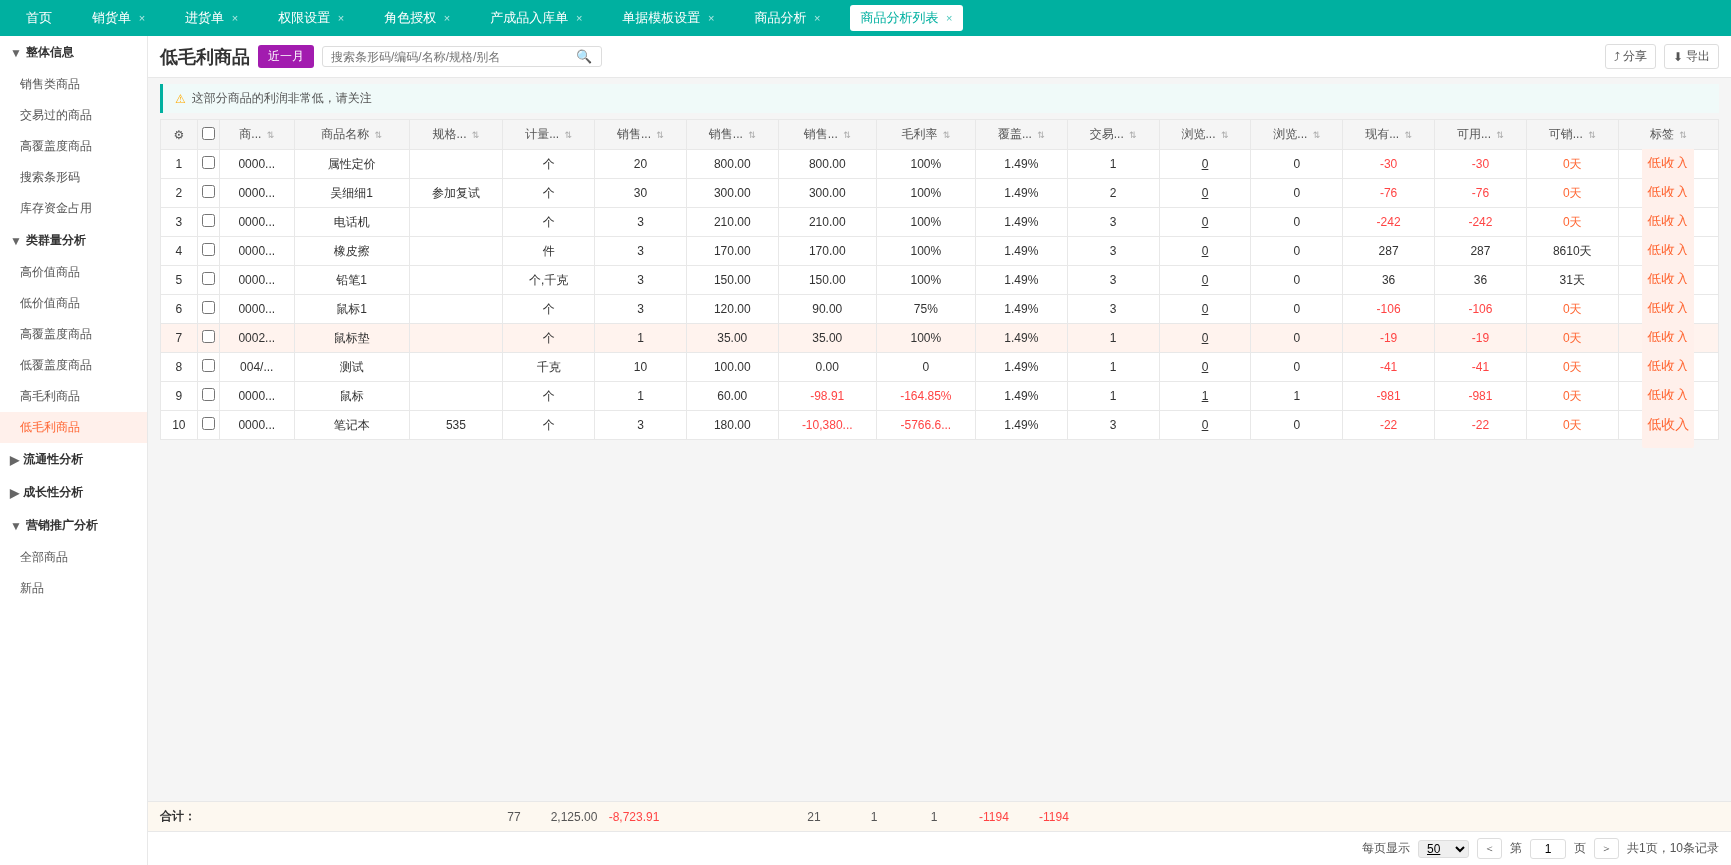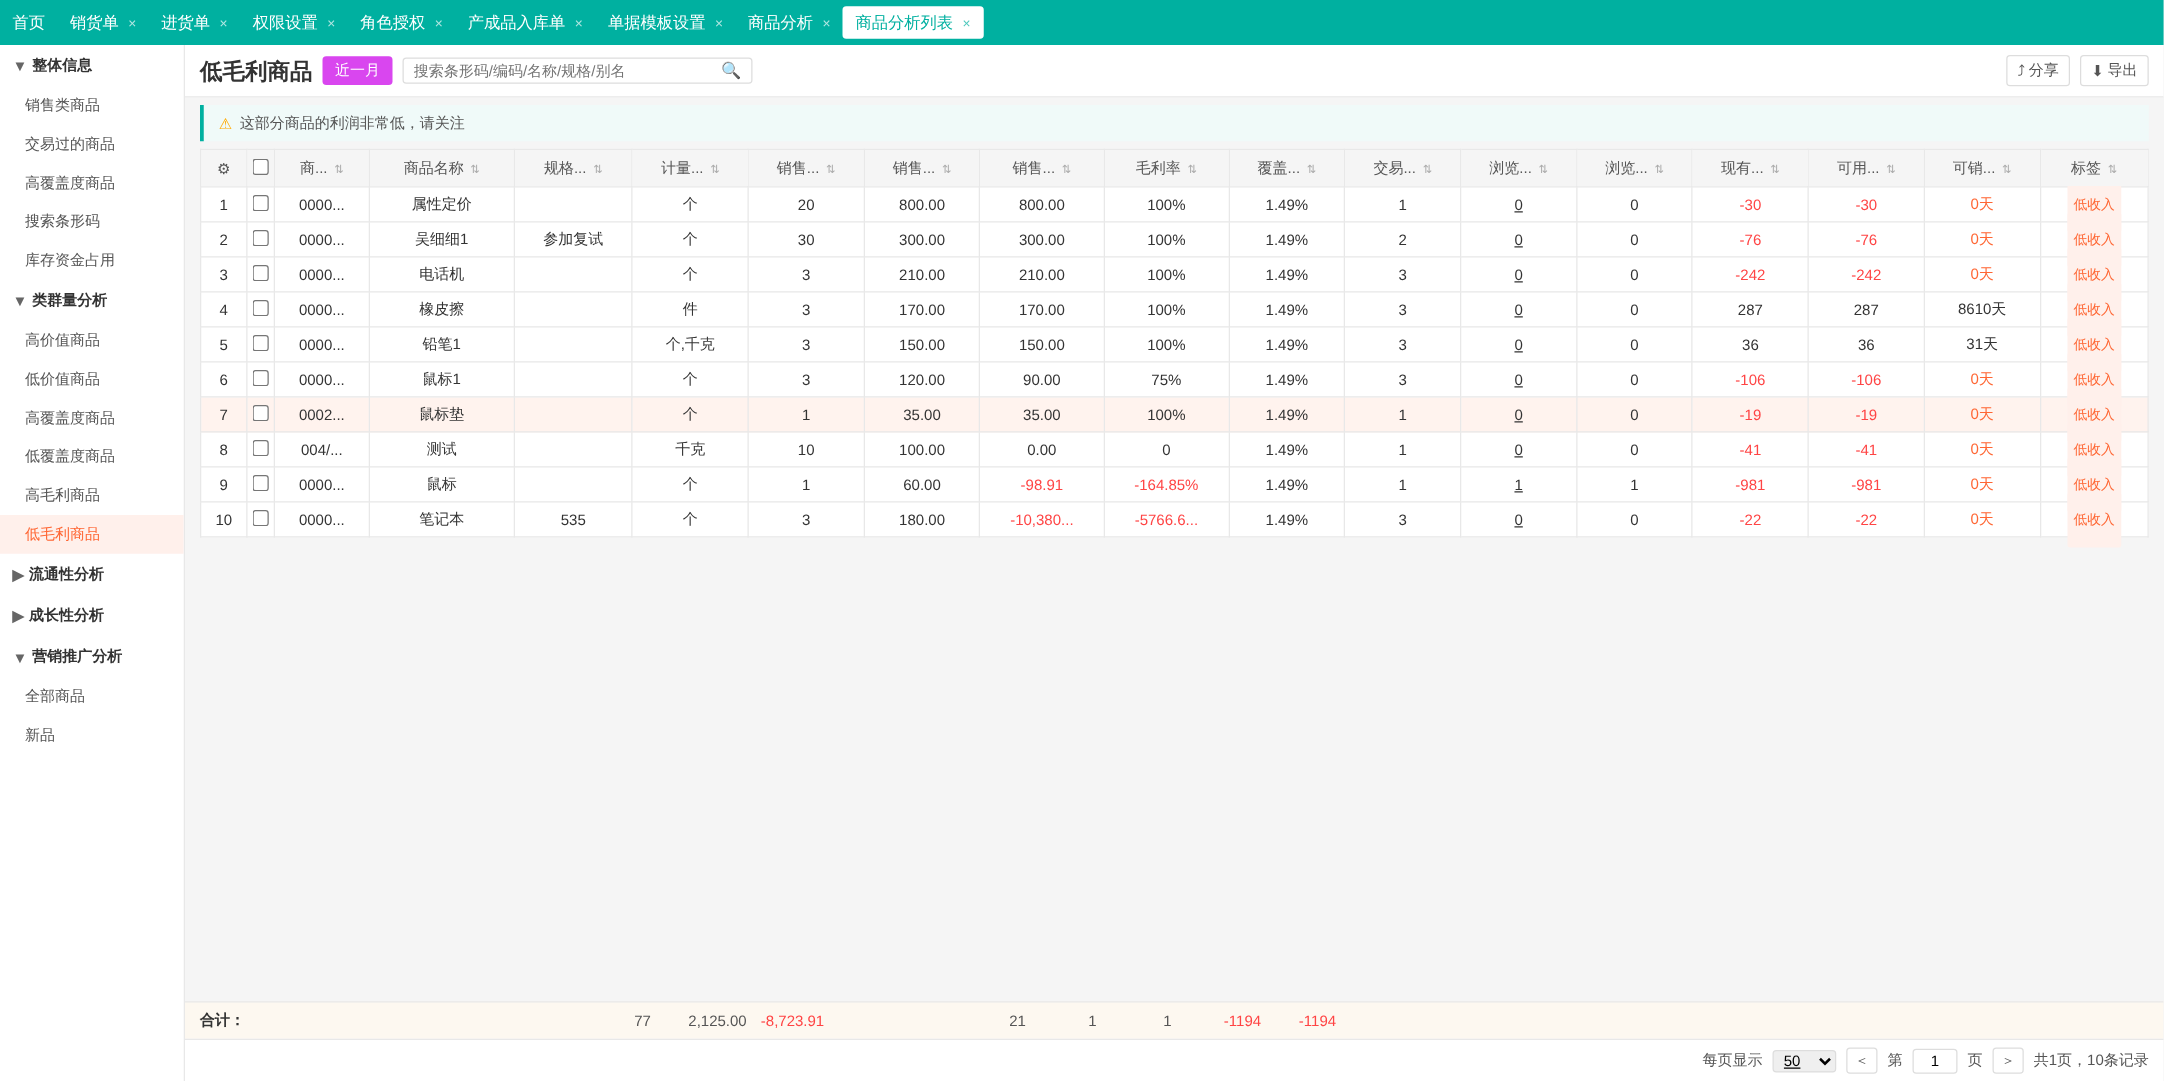--- a/index.html
+++ b/index.html
@@ -4,22 +4,22 @@
   <style>
     * { box-sizing: border-box; margin: 0; padding: 0; font-family: 'Microsoft YaHei', Arial, sans-serif; font-size: 12px; }
     body { background: #f5f5f5; overflow: hidden; width: 1731px; height: 865px; }
 
     
     .top-nav {
       display: flex;
       align-items: center;
       background: #00b0a0;
       height: 36px;
-      padding: 0 0;
-      gap: 0;
+      padding: 0 16px;
+      gap: 20px;
     }
     .nav-item {
       color: #fff;
       padding: 4px 10px;
       cursor: pointer;
       border-radius: 3px;
       white-space: nowrap;
       font-size: 13px;
     }
     .nav-item.active { background: #fff; color: #00b0a0; }
@@ -67,21 +67,21 @@
     .content-header {
       display: flex;
       align-items: center;
       padding: 8px 12px;
       background: #fff;
       border-bottom: 1px solid #e8e8e8;
       gap: 8px;
     }
     .page-title { font-size: 18px; font-weight: bold; color: #333; }
     .date-filter-btn {
-      background: #d946ef;
+      background: #a21caf;
       color: #fff;
       border: none;
       border-radius: 3px;
       padding: 3px 10px;
       cursor: pointer;
       font-size: 12px;
     }
     .search-box {
       display: flex;
       align-items: center;
@@ -156,21 +156,21 @@
       text-align: center;
       color: #333;
       white-space: nowrap;
     }
     tbody tr.highlighted { background: #fff3ee; }
     .tag-low-income {
       background: #fff0eb;
       color: #ff6633;
       padding: 16px 5px;
       border-radius: 2px;
-      font-size: 11px;
+      font-size: 14px;
     }
     .text-red { color: #ff4444; }
     .text-orange { color: #ff6633; }
     .link-underline { text-decoration: underline; color: #333; cursor: pointer; }
     .checkbox-cell { width: 20px; }
 
     
     .table-footer {
       background: #fdf8f0;
       border-top: 1px solid #e8e8e8;

